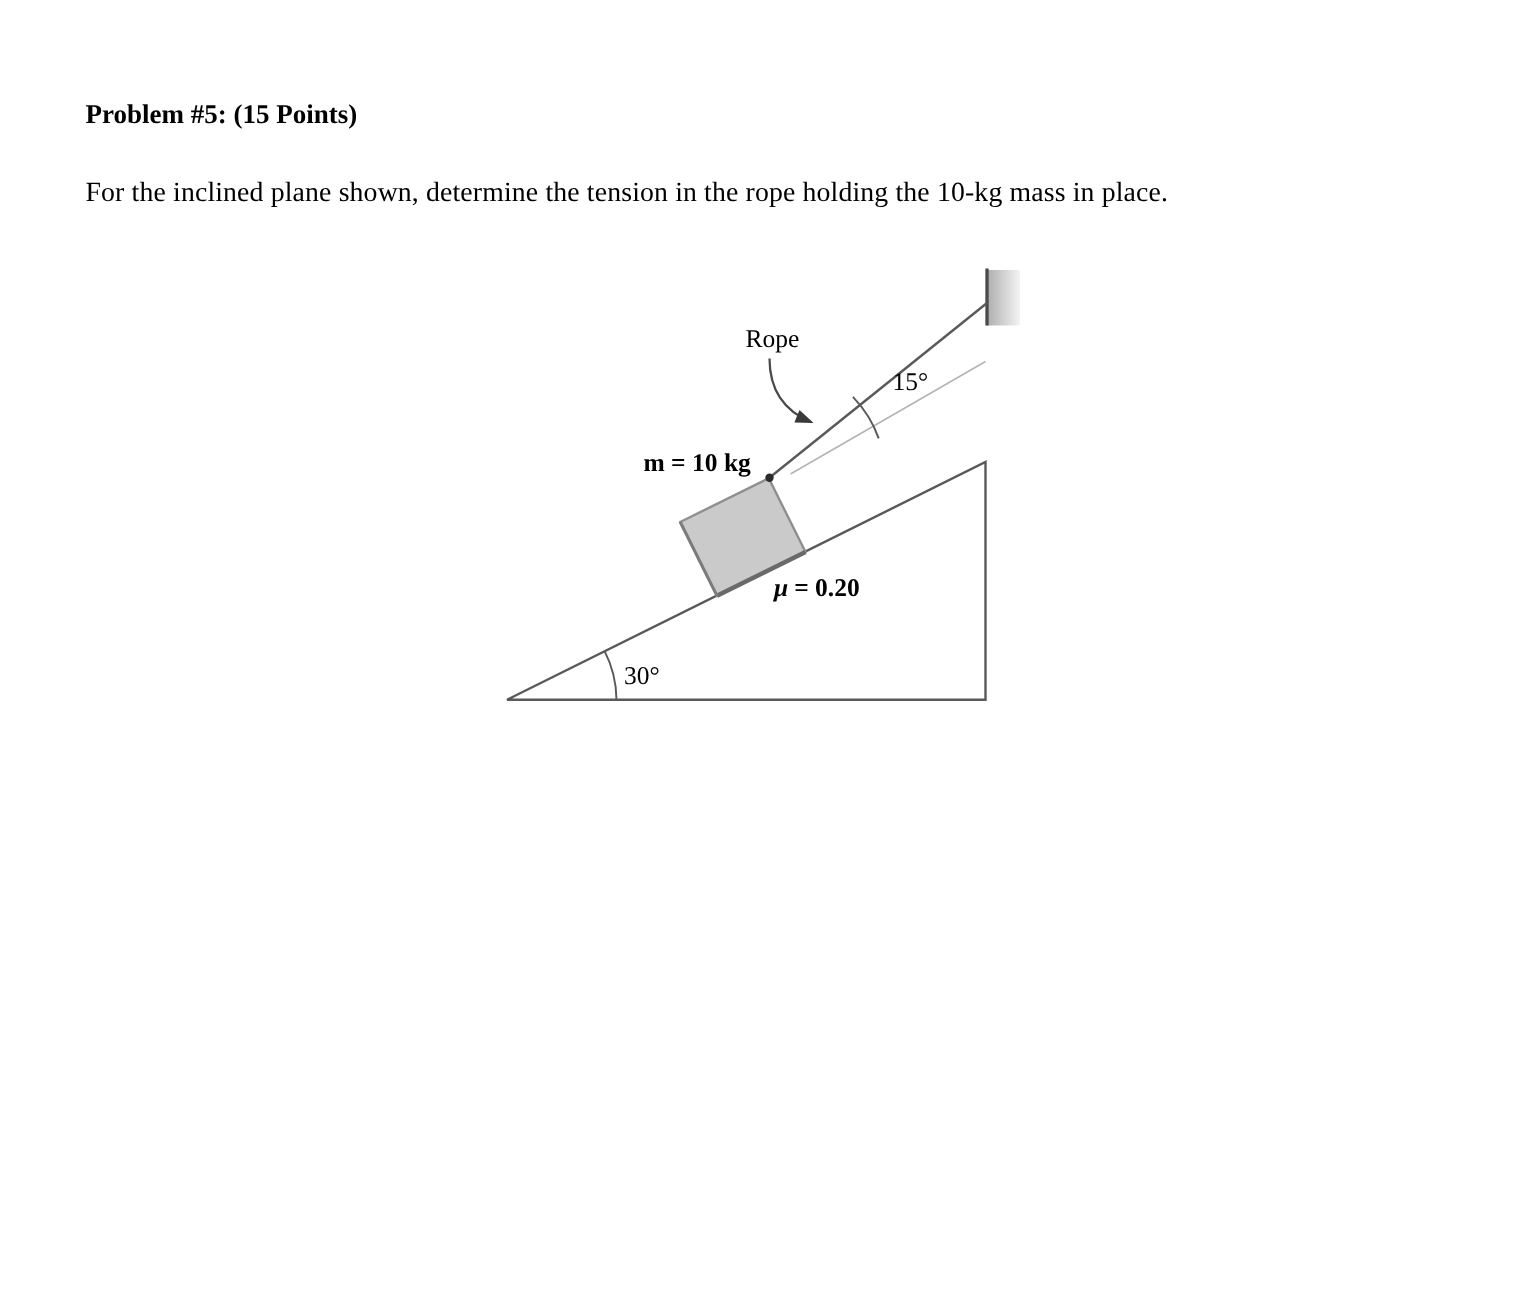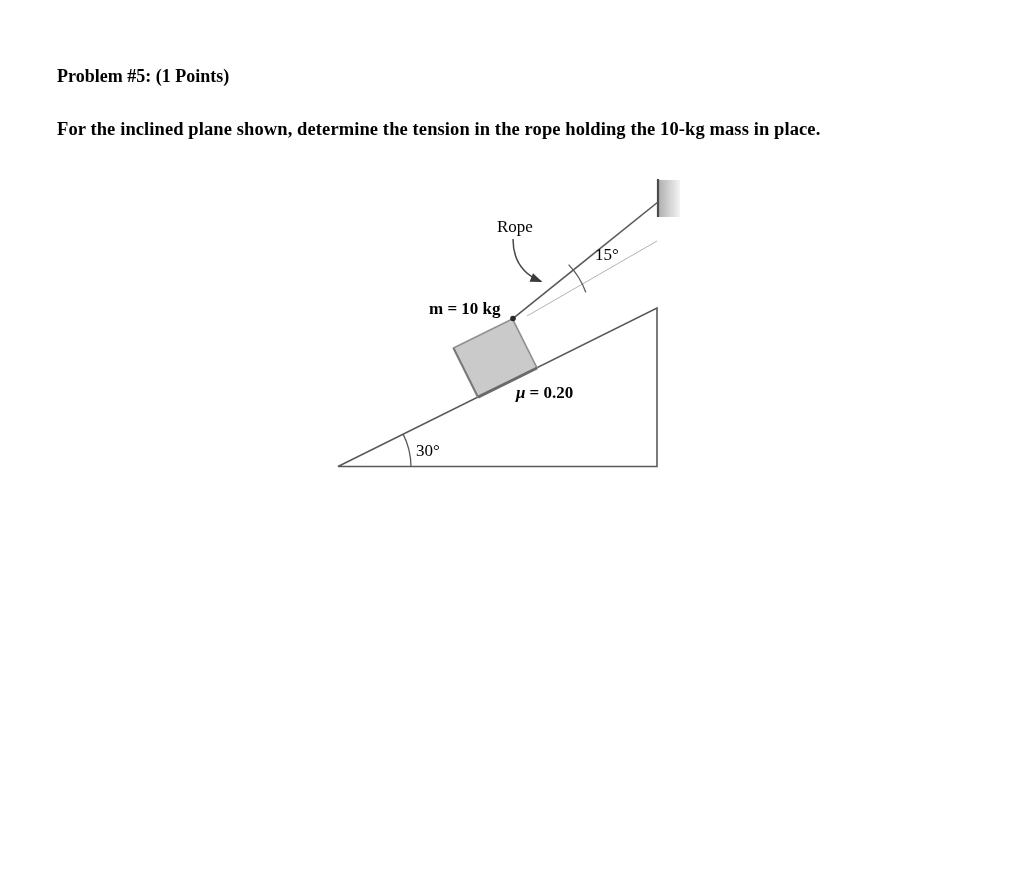--- a/index.html
+++ b/index.html
@@ -21,21 +21,21 @@
     top: 66px;
     font-size: 18px;
     font-weight: bold;
     white-space: nowrap;
   }
   .problem-statement {
     position: absolute;
     left: 57px;
     top: 119px;
     font-size: 18.5px;
-    font-weight: bold;
+    font-weight: normal;
     white-space: nowrap;
     letter-spacing: 0.1px;
   }
   .diagram-svg {
     position: absolute;
     left: 0;
     top: 0;
     width: 1024px;
     height: 873px;
   }
@@ -50,21 +50,21 @@
   .arc-line    { stroke: #58595b; stroke-width: 1.3; fill: none; }
   .block-shape { stroke: #8f8f8f; stroke-width: 1.6; }
   .contact-edge{ stroke: #6a6a6a; stroke-width: 3;   fill: none; }
   .side-edge   { stroke: #7c7c7c; stroke-width: 2;   fill: none; }
   .wall-edge   { stroke: #4a4a4a; stroke-width: 2.2; fill: none; }
   .pointer     { stroke: #4a4a4a; stroke-width: 1.5; fill: none; }
 </style>
 </head>
 <body>
 
-<div class="problem-title">Problem #5: (1 Points)</div>
+<div class="problem-title">Problem #5: (15 Points)</div>
 
 <div class="problem-statement">For the inclined plane shown, determine the tension in the rope holding the 10-kg mass in place.</div>
 
 <svg class="diagram-svg" viewBox="0 0 1024 873" xmlns="http://www.w3.org/2000/svg">
 
   <defs>
     <linearGradient id="wallGrad" x1="0" y1="0" x2="1" y2="0">
       <stop offset="0" stop-color="#aeaeae"></stop>
       <stop offset="1" stop-color="#f4f4f4"></stop>
     </linearGradient>

